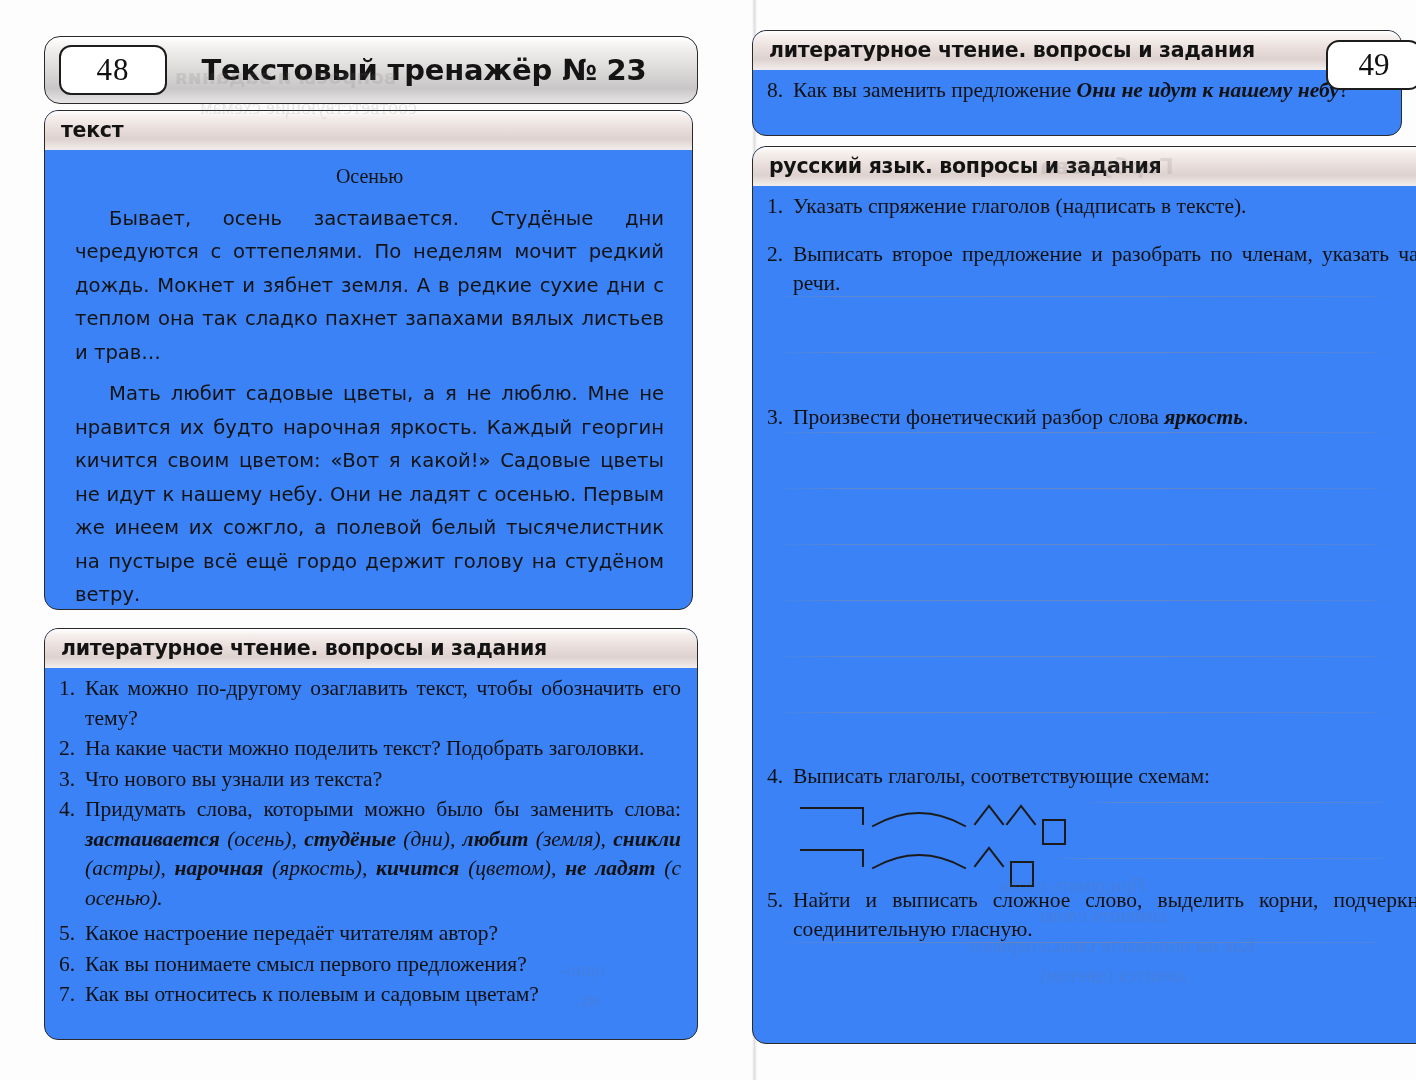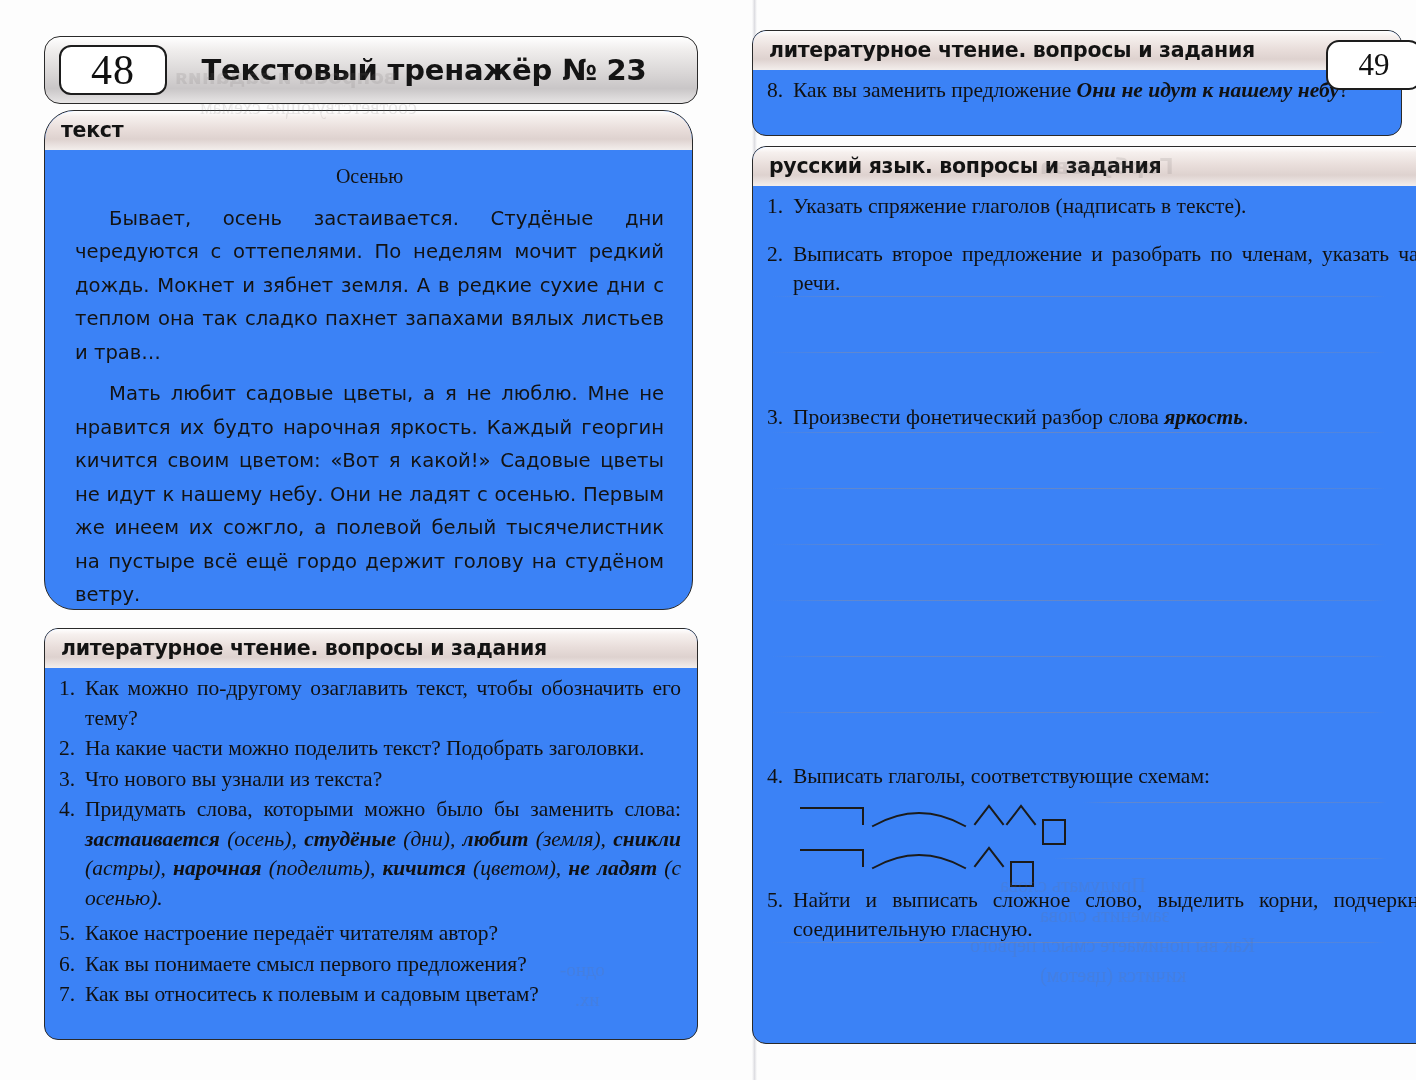--- a/index.html
+++ b/index.html
@@ -37,21 +37,21 @@
     border-radius:16px;
     background:linear-gradient(180deg,#ffffff 0%,#f1efee 18%,#d9d6d6 55%,#c9c6c7 78%,#e7e5e5 100%);
     display:flex;align-items:center;
   }
   .pagebadge{
     width:104px;height:46px;margin-left:14px;
     border:2px solid #1d1d1d;border-radius:12px;
     background:#ffffff;
     display:flex;align-items:center;justify-content:center;
     font-family:"Liberation Serif", serif;
-    font-size:42px;color:#111;letter-spacing:1px;
+    font-size:31px;color:#111;letter-spacing:1px;
     flex:none;
   }
   .titletext{
     flex:1;text-align:center;
     font-family:"DejaVu Sans", sans-serif;
     font-weight:bold;font-size:29px;color:#141414;
     letter-spacing:-0.2px;
     padding-right:16px;
     white-space:nowrap;
   }
@@ -61,21 +61,21 @@
     background:linear-gradient(180deg,#ffffff 0%,#f6f0ee 14%,#e8ddda 48%,#ded2cf 72%,#f3eeec 100%);
     border-bottom:0;
     padding:7px 0 8px 16px;
     font-family:"DejaVu Sans", sans-serif;
     font-weight:bold;font-size:20.5px;color:#131313;
     letter-spacing:-0.3px;
     white-space:nowrap;
   }
 
   
-  .textcard{left:44px;top:110px;width:649px;height:500px;border-radius:30px;}
+  .textcard{left:44px;top:110px;width:649px;height:500px;}
   .passage{
     padding:10px 20px 0 22px;
     font-family:"DejaVu Sans", sans-serif;
     font-size:19.6px;color:#131313;
     line-height:33.5px;
     text-align:justify;
   }
   .passage .ptitle{
     text-align:center;font-size:20px;margin-bottom:6px;
     text-align-last:center;
@@ -180,21 +180,21 @@
           <div class="qitem">
             <div class="qnum">2.</div>
             <div class="qbody">На какие части можно поделить текст? Подобрать заголовки.</div>
           </div>
           <div class="qitem">
             <div class="qnum">3.</div>
             <div class="qbody">Что нового вы узнали из текста?</div>
           </div>
           <div class="qitem" style="margin-bottom: 6px;">
             <div class="qnum">4.</div>
-            <div class="qbody"><span>Придумать слова, которыми можно было бы заменить слова: </span><b>застаивается</b><i> (осень), </i><b>студёные</b><i> (дни), </i><b>любит</b><i> (земля), </i><b>сникли</b><i> (астры), </i><b>нарочная</b><i> (поделить), </i><b>кичится</b><i> (цветом), </i><b>не ладят</b><i> (с осенью).</i></div>
+            <div class="qbody"><span>Придумать слова, которыми можно было бы заменить слова: </span><b>застаивается</b><i> (осень), </i><b>студёные</b><i> (дни), </i><b>любит</b><i> (земля), </i><b>сникли</b><i> (астры), </i><b>нарочная</b><i> (яркость), </i><b>кичится</b><i> (цветом), </i><b>не ладят</b><i> (с осенью).</i></div>
           </div>
           <div class="qitem">
             <div class="qnum">5.</div>
             <div class="qbody">Какое настроение передаёт читателям автор?</div>
           </div>
           <div class="qitem">
             <div class="qnum">6.</div>
             <div class="qbody">Как вы понимаете смысл первого предложения?</div>
           </div>
           <div class="qitem">

